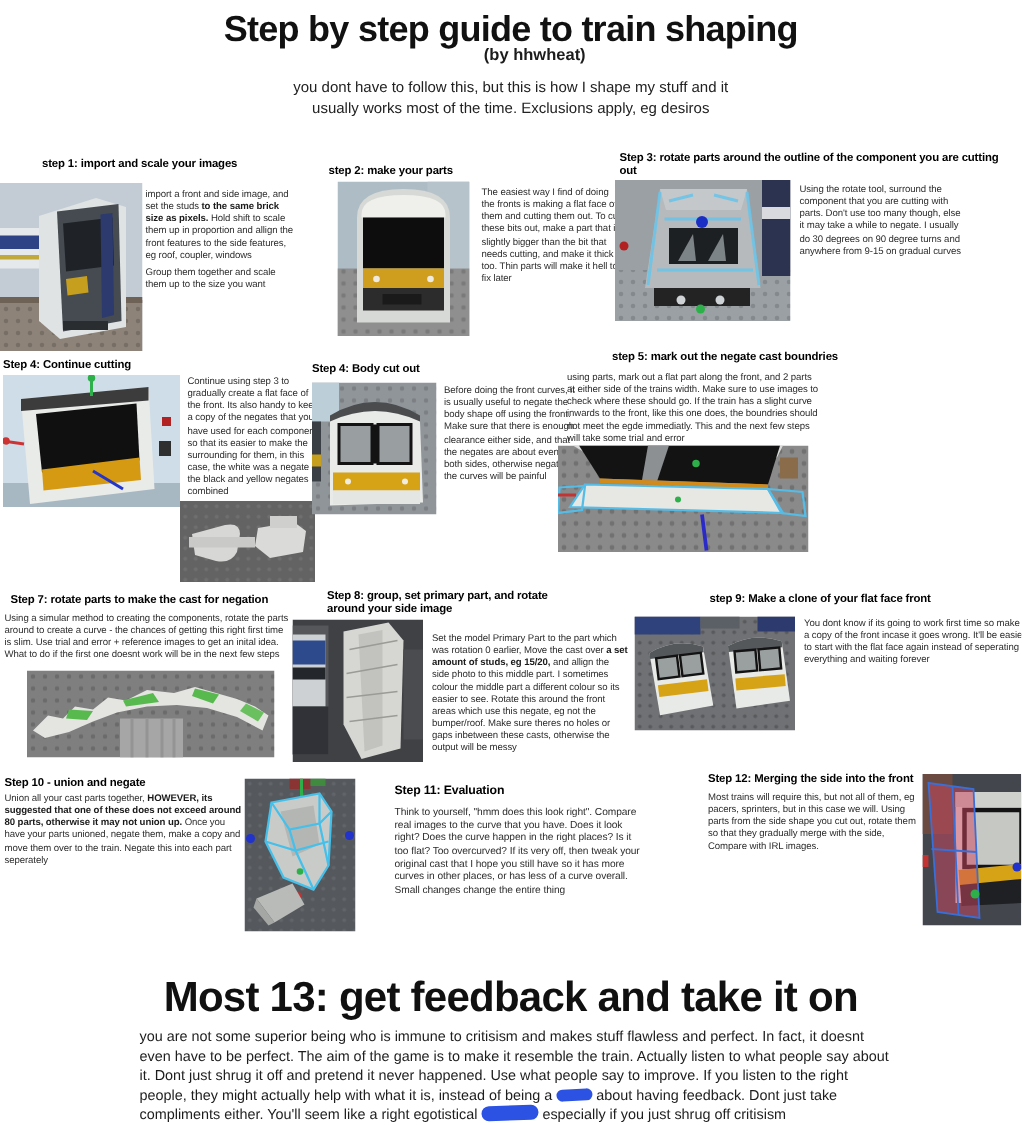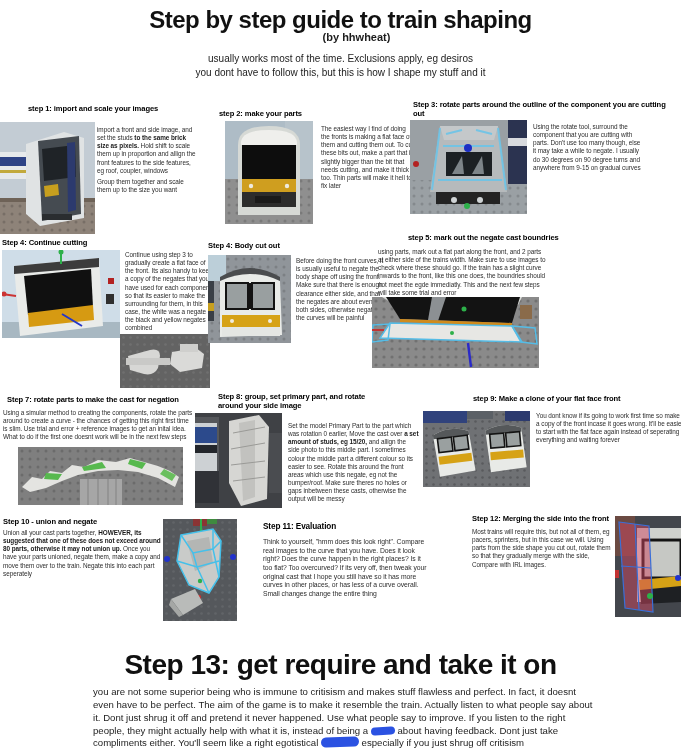--- a/index.html
+++ b/index.html
@@ -24,22 +24,22 @@
   .censor.c2{width:38px;height:10px;transform:rotate(-2deg);}
 </style>
 </head>
 <body>
 
 <div id="canvas">
 
   <h1 class="abs main-title" style="top:6px;left:0;">Step by step guide to train shaping</h1>
   <div class="abs byline" style="top:31px;left:0;padding-left:16px;">(by hhwheat)</div>
   <div class="abs intro" style="top:52px;left:0;">
+    <div>you dont have to follow this, but this is how I shape my stuff and it</div>
     <div>usually works most of the time. Exclusions apply, eg desiros</div>
-    <div>you dont have to follow this, but this is how I shape my stuff and it</div>
   </div>
 
   <h3 class="abs step-title" style="left:28px;top:104px;width:180px;">step 1: import and scale your images</h3>
   <figure class="abs" style="left:0;top:122px;">
     <svg width="95" height="112" viewBox="0 0 95 112">
       <defs>
           <pattern id="p1" width="8" height="8" patternUnits="userSpaceOnUse">
             <circle cx="4" cy="4" r="1.5" fill="rgba(0,0,0,.16)"></circle>
           </pattern>
         </defs>
@@ -343,21 +343,21 @@
         <polygon points="4,6 34,10 38,96 10,92"></polygon>
         <line x1="20" y1="8" x2="24" y2="94"></line>
         <line x1="6" y1="50" x2="36" y2="52"></line>
       </g>
       <circle cx="35" cy="80" r="3" fill="#2db04a"></circle>
       <circle cx="63" cy="62" r="3" fill="#2233cc"></circle>
       <rect x="0" y="54" width="4" height="8" fill="#c23333"></rect>
     </svg>
   </figure>
 
-  <h2 class="abs big-title" style="top:649px;left:0;">Step 13: get require and take it on</h2>
+  <h2 class="abs big-title" style="top:649px;left:0;">Most 13: get feedback and take it on</h2>
   <p class="abs big-text" style="left:93px;top:686px;width:505px;">
     <span>you are not some superior being who is immune to critisism and makes stuff flawless and perfect. In fact, it doesnt even have to be perfect. The aim of the game is to make it resemble the train. Actually listen to what people say about it. Dont just shrug it off and pretend it never happened. Use what people say to improve. If you listen to the right people, they might actually help with what it is, instead of being a</span>
     <span class="censor c1" style="background: rgb(43, 82, 226);"></span>
     <span>about having feedback. Dont just take compliments either. You'll seem like a right egotistical</span>
     <span class="censor c2" style="background: rgb(43, 82, 226);"></span>
     <span>especially if you just shrug off critisism</span>
   </p>
 
 </div>
 

